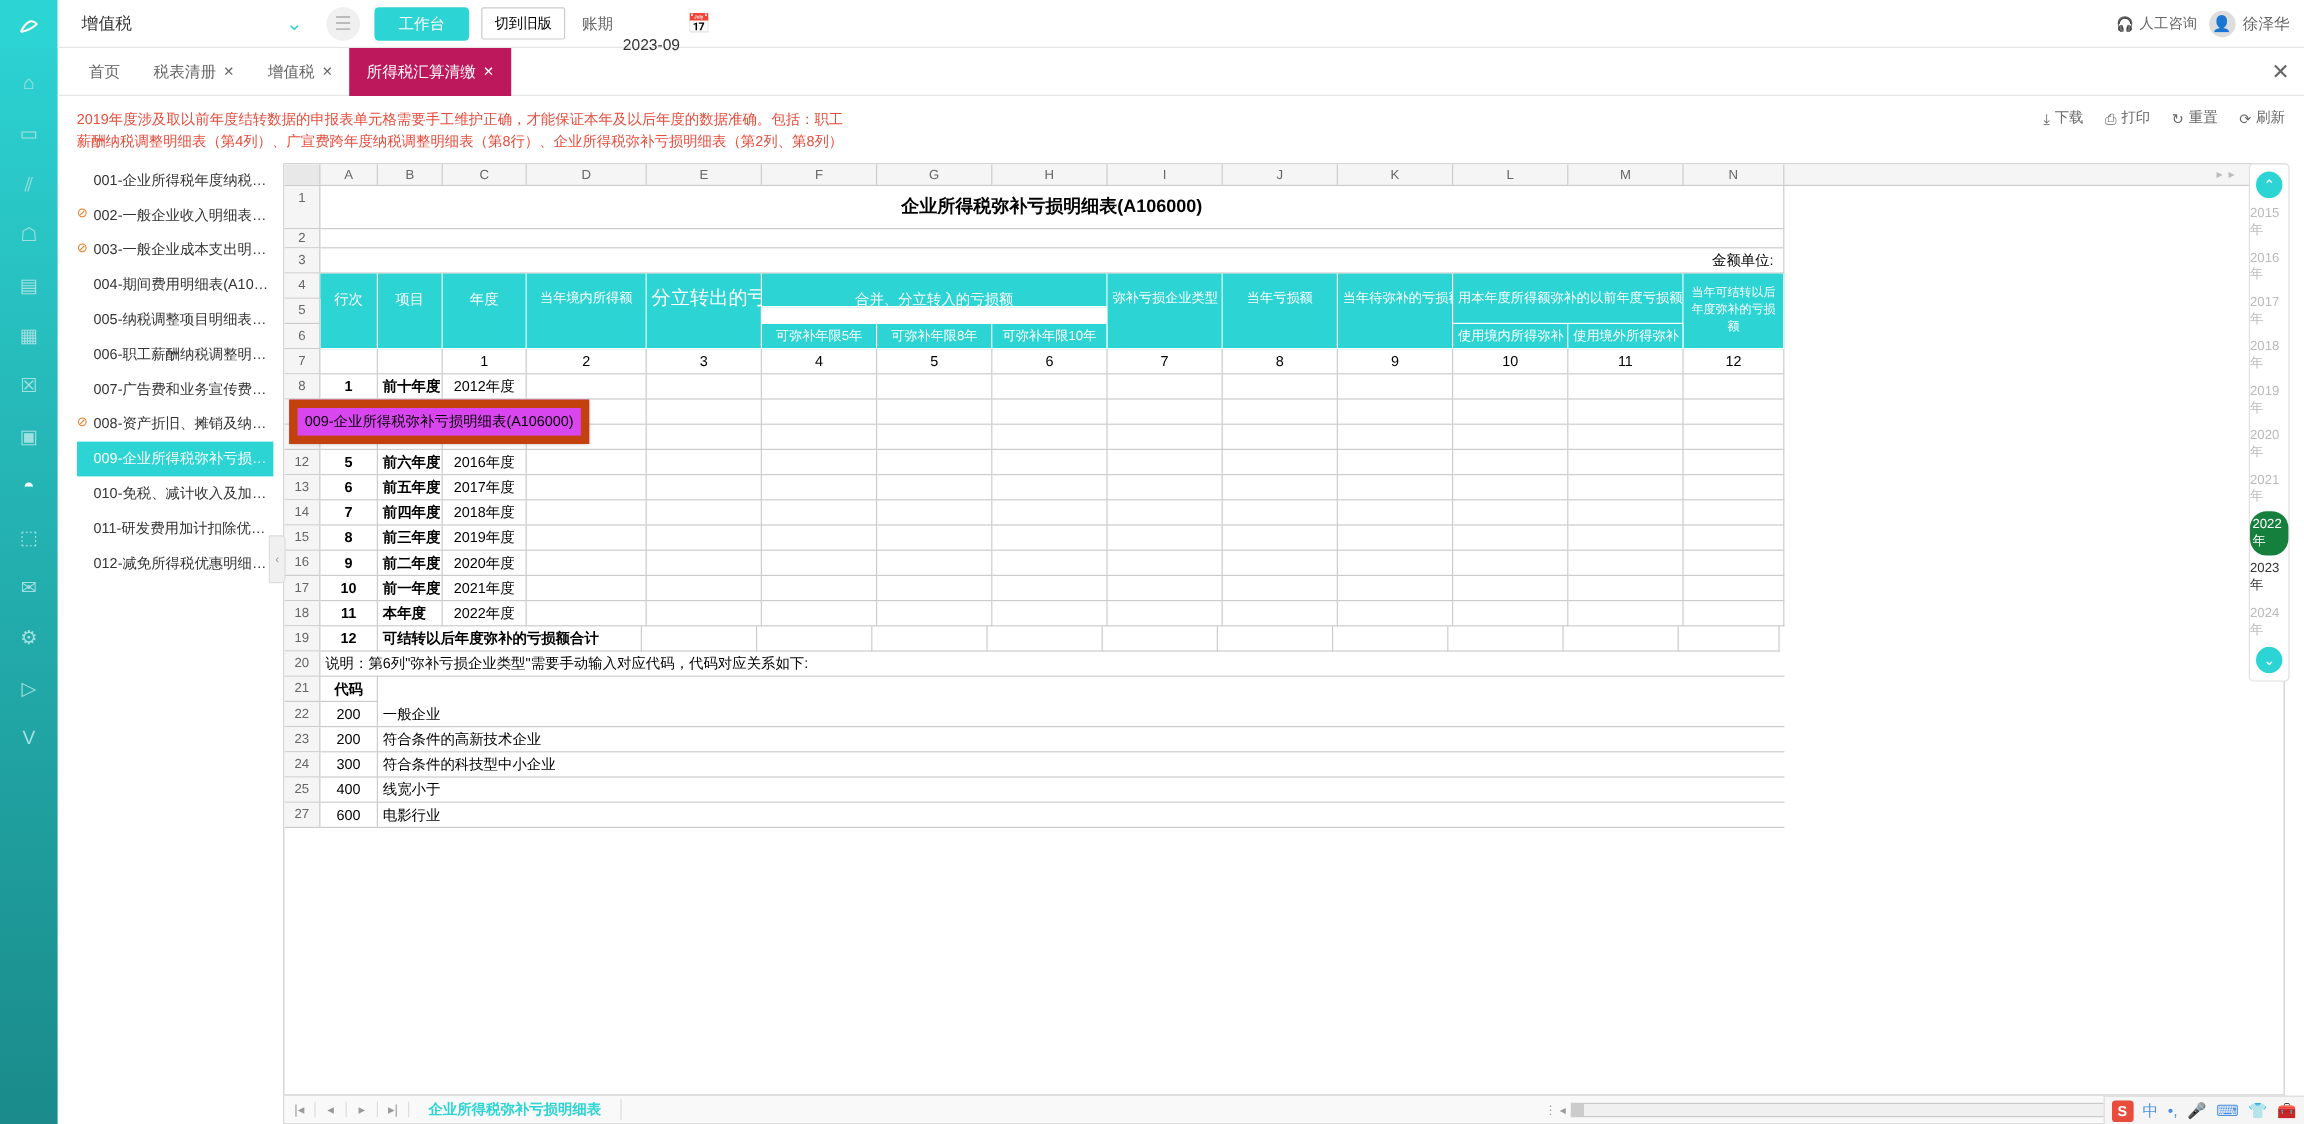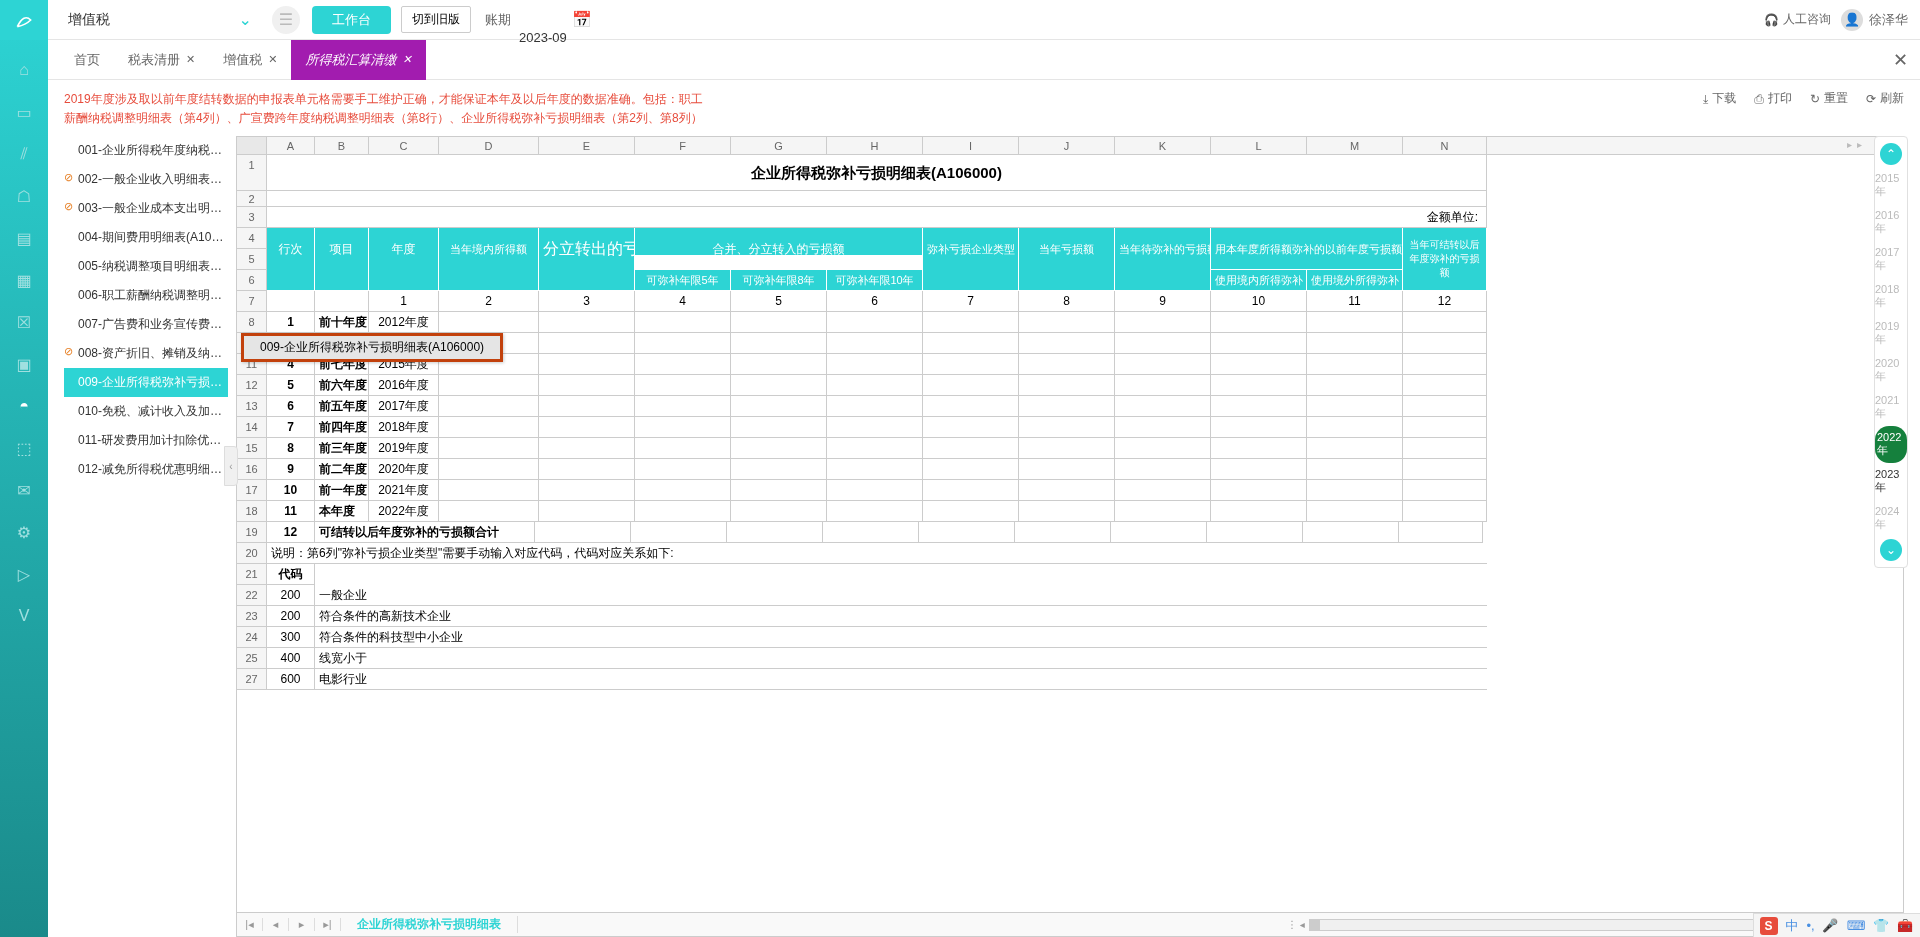--- a/index.html
+++ b/index.html
@@ -21,36 +21,36 @@
 .outline-btn { border: 1px solid #ccc; background: #fff; padding: 4px 10px; font-size: 12px; margin-left: 10px; cursor: pointer; border-radius: 2px; }
 .period-label { font-size: 13px; color: #666; margin-left: 14px; }
 .period-value { font-size: 13px; color: #333; margin-left: 8px; margin-top: 36px; }
 .cal-icon { margin-left: 6px; color: #2dd4d4; }
 .topbar-right { margin-left: auto; display: flex; align-items: center; gap: 10px; }
 .consult { display: flex; align-items: center; gap: 4px; font-size: 12px; color: #666; cursor: pointer; }
 .user { display: flex; align-items: center; gap: 6px; font-size: 13px; color: #666; }
 .avatar { width: 22px; height: 22px; border-radius: 11px; background: #ddd; display: flex; align-items: center; justify-content: center; }
 .tabbar { height: 40px; display: flex; align-items: center; border-bottom: 1px solid #e5e5e5; padding: 0 12px; position: relative; }
 .tab { padding: 0 14px; height: 40px; display: flex; align-items: center; font-size: 13px; color: #666; cursor: pointer; gap: 6px; }
-.tab.active { background: #a21caf; color: #fff; font-style: italic; }
+.tab.active { background: #be185d; color: #fff; }
 .tab-close { font-size: 11px; cursor: pointer; }
 .tabbar-close { position: absolute; right: 12px; font-size: 18px; color: #666; cursor: pointer; }
 .content { flex: 1; display: flex; flex-direction: column; padding: 10px 16px 0 16px; position: relative; }
 .notice-row { display: flex; align-items: flex-start; }
 .notice { color: #e74c3c; font-size: 12px; line-height: 1.6; max-width: 640px; }
 .actions { margin-left: auto; display: flex; gap: 18px; }
 .action-btn { display: flex; align-items: center; gap: 4px; font-size: 12px; color: #666; cursor: pointer; }
 .workspace { flex: 1; display: flex; margin-top: 8px; position: relative; }
 .form-list { width: 164px; overflow-y: auto; }
 .form-item { font-size: 12px; color: #333; padding: 6px 4px 6px 14px; cursor: pointer; white-space: nowrap; overflow: hidden; text-overflow: ellipsis; position: relative; }
 .form-item.warn::before { content: "⊘"; position: absolute; left: 0; color: #e67e22; font-size: 11px; }
 .form-item.active { background: #2dd4d4; color: #fff; }
 .collapse-handle { position: absolute; left: 160px; top: 310px; width: 14px; height: 40px; background: #f0f0f0; border: 1px solid #ddd; display: flex; align-items: center; justify-content: center; cursor: pointer; border-radius: 0 4px 4px 0; font-size: 10px; color: #999; z-index: 5; }
 .sheet-area { flex: 1; display: flex; flex-direction: column; border: 1px solid #ccc; margin-left: 8px; position: relative; }
-.tooltip { position: absolute; left: 4px; top: 196px; background: #e5e5e5; border: 3px solid #c2410c; padding: 3px 16px; font-size: 12px; box-shadow: 1px 1px 3px rgba(0,0,0,0.2); z-index: 10; }
+.tooltip { position: absolute; left: 4px; top: 196px; background: #d946ef; border: 7px solid #c2410c; padding: 3px 6px; font-size: 12px; box-shadow: 1px 1px 3px rgba(0,0,0,0.2); z-index: 10; }
 .col-headers { display: flex; height: 18px; background: #f5f5f5; border-bottom: 1px solid #ccc; }
 .corner { width: 30px; border-right: 1px solid #ccc; background: #e8e8e8; }
 .col-h { border-right: 1px solid #ccc; text-align: center; font-size: 11px; color: #666; line-height: 18px; }
 .grid-body { flex: 1; overflow: auto; }
 .grid-row { display: flex; height: 21px; }
 .row-h { width: 30px; border-right: 1px solid #ccc; border-bottom: 1px solid #ccc; background: #f5f5f5; text-align: center; font-size: 11px; color: #666; line-height: 21px; }
 .cell { border-right: 1px solid #ccc; border-bottom: 1px solid #ccc; font-size: 12px; line-height: 21px; padding: 0 4px; overflow: hidden; white-space: nowrap; }
 .title-cell { font-size: 15px; font-weight: bold; text-align: center; height: 36px; line-height: 36px; }
 .teal-h { background: #2dd4d4; color: #fff; text-align: center; font-size: 12px; border-color: #fff; }
 .center { text-align: center; }

